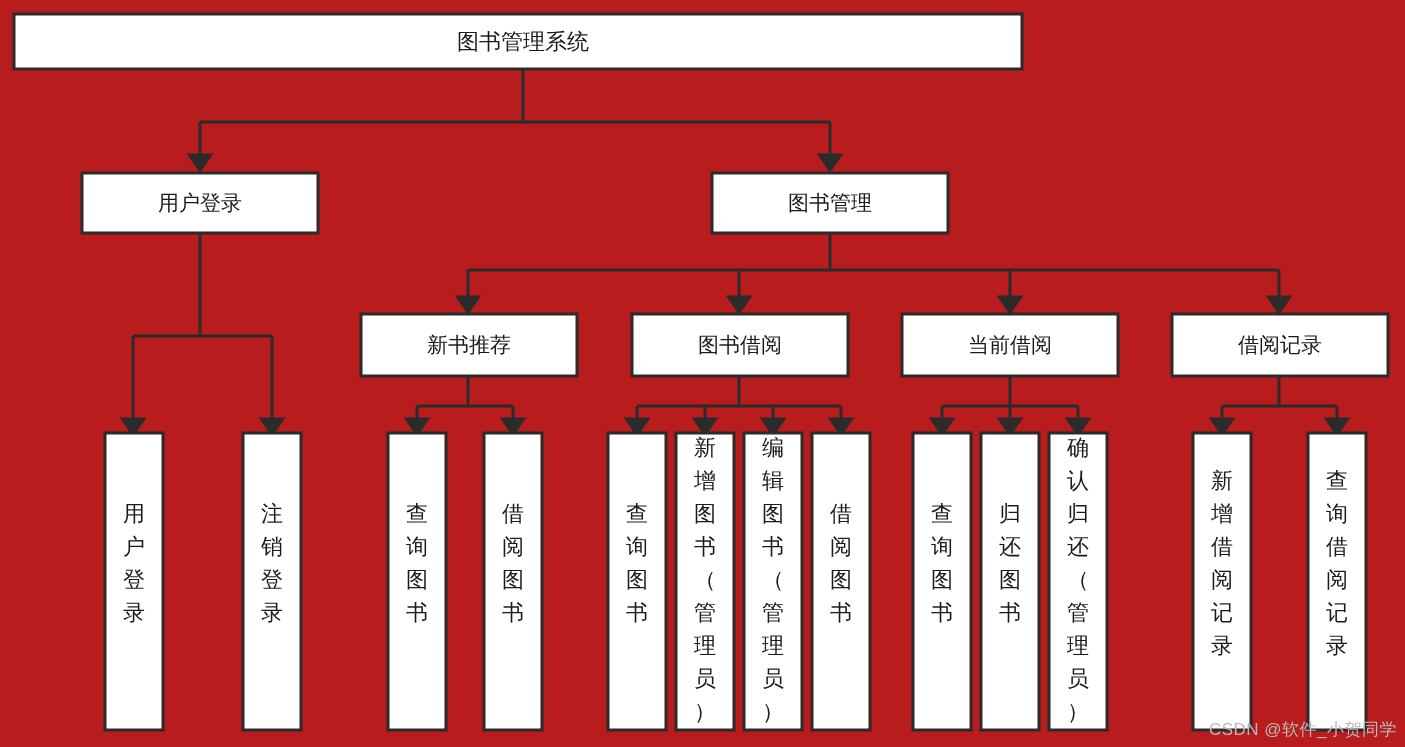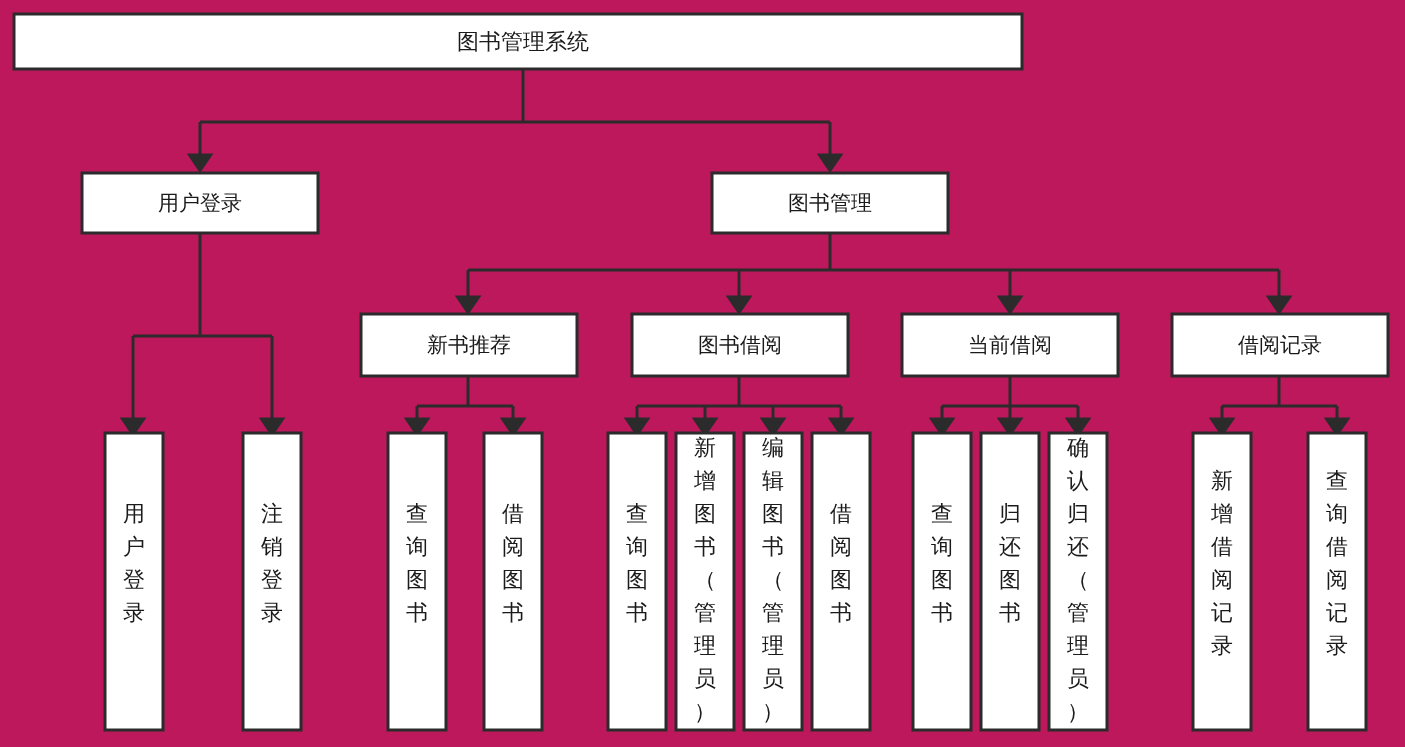--- a/index.html
+++ b/index.html
@@ -11,21 +11,21 @@
   body {
     width: 1405px;
     height: 747px;
     font-family: "Liberation Sans", "DejaVu Sans", sans-serif;
     overflow: hidden;
   }
   #diagram-root {
     position: relative;
     width: 1405px;
     height: 747px;
-    background: #be185d;
+    background: #b91c1c;
   }
   svg#diagram-svg {
     position: absolute;
     top: 0;
     left: 0;
     width: 1405px;
     height: 747px;
   }
   .node-box {
     fill: #ffffff;
@@ -226,13 +226,14 @@
       <rect class="node-box" x="1193" y="433" width="58" height="297"></rect>
       <text class="leaf-label vtext" x="1222" y="488"><tspan x="1222" y="488">新</tspan><tspan x="1222" y="521">增</tspan><tspan x="1222" y="554">借</tspan><tspan x="1222" y="587">阅</tspan><tspan x="1222" y="620">记</tspan><tspan x="1222" y="653">录</tspan></text>
     </g>
 
     <g>
       <rect class="node-box" x="1308" y="433" width="58" height="297"></rect>
       <text class="leaf-label vtext" x="1337" y="488"><tspan x="1337" y="488">查</tspan><tspan x="1337" y="521">询</tspan><tspan x="1337" y="554">借</tspan><tspan x="1337" y="587">阅</tspan><tspan x="1337" y="620">记</tspan><tspan x="1337" y="653">录</tspan></text>
     </g>
   </svg>
 
+  <div class="watermark-text">CSDN @软件_小贺同学</div>
 </div>
 
 </body></html>

